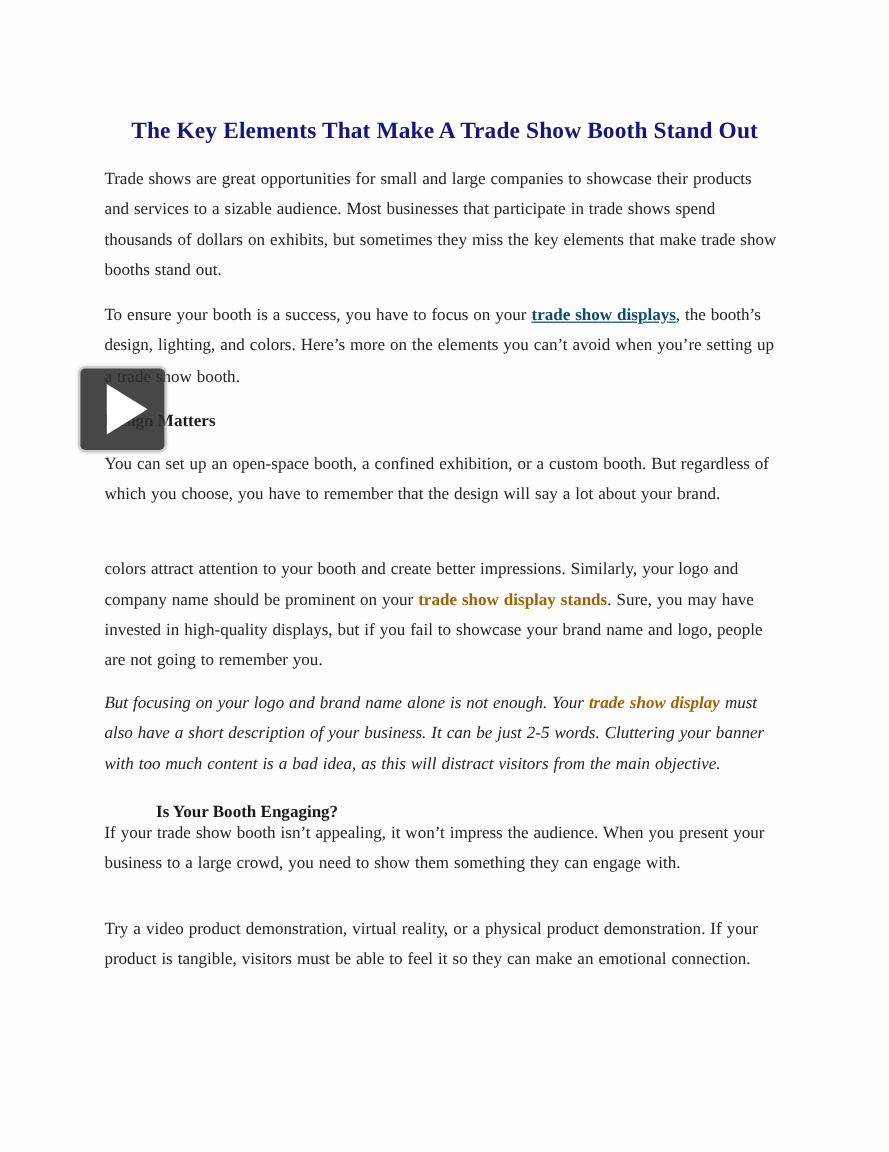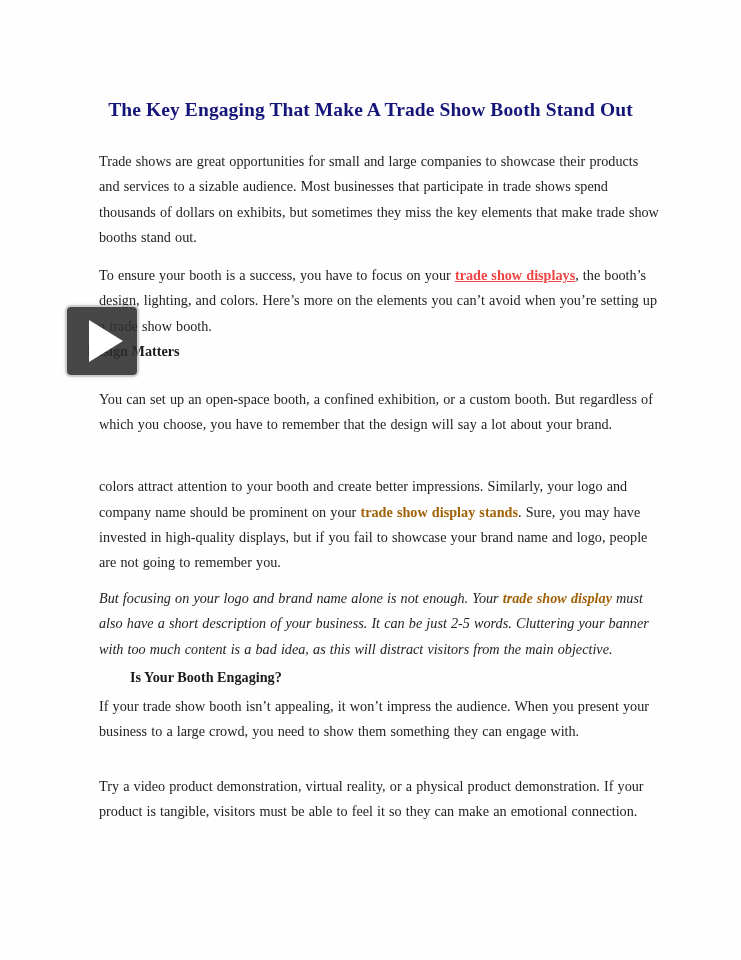--- a/index.html
+++ b/index.html
@@ -9,41 +9,41 @@
     }
     .page { position: absolute; left: 0; top: 0; width: 741px; height: 960px; background: #fefefe; }
     .title {
       position: absolute; left: 0; top: 99px; width: 741px; text-align: center;
       font-family: "Liberation Serif", serif; font-weight: bold; font-size: 19.5px;
       color: #15157a; letter-spacing: 0.1px;
     }
     .para {
       position: absolute; left: 87px; width: 572px;
       font-size: 14.2px; line-height: 25.3px; color: #222;
-      margin: 12px; word-spacing: 0.6px;
+      margin: 0; word-spacing: 0.6px;
     }
     .heading {
       position: absolute; left: 87px; font-size: 14.2px; font-weight: bold; color: #1a1a1a; margin: 0;
     }
     .kw { font-weight: bold; color: #a16207; }
-    .kw-link { font-weight: bold; text-decoration: underline; color: #ef4444; cursor: pointer; }
+    .kw-link { font-weight: bold; text-decoration: underline; color: #0c4a6e; cursor: pointer; }
     .play {
       position: absolute; left: 67px; top: 307px; width: 70px; height: 68px;
       background: rgba(45,45,45,0.88); border-radius: 4px;
       box-shadow: 0 0 0 2px rgba(200,200,200,0.7), 0 0 4px rgba(0,0,0,0.4);
       cursor: pointer;
     }
     .play svg { position: absolute; left: 0; top: 0; }
   </style>
 </head>
 <body>
 
 <div class="page">
 
-  <div class="title">The Key Engaging That Make A Trade Show Booth Stand Out</div>
+  <div class="title">The Key Elements That Make A Trade Show Booth Stand Out</div>
 
   <p class="para" style="top:137px;">
     <span>Trade shows are great opportunities  for small and large companies to showcase their products</span><br>
     <span>and services to a sizable audience. Most businesses that participate in trade shows spend</span><br>
     <span>thousands of dollars on exhibits, but sometimes they miss the key elements that make trade show</span><br>
     <span>booths stand out.</span>
   </p>
 
   <p class="para" style="top:251px;">
     <span>To ensure your booth is a success, you have to focus on your </span><span class="kw-link">trade show displays</span><span>, the booth’s</span><br>

